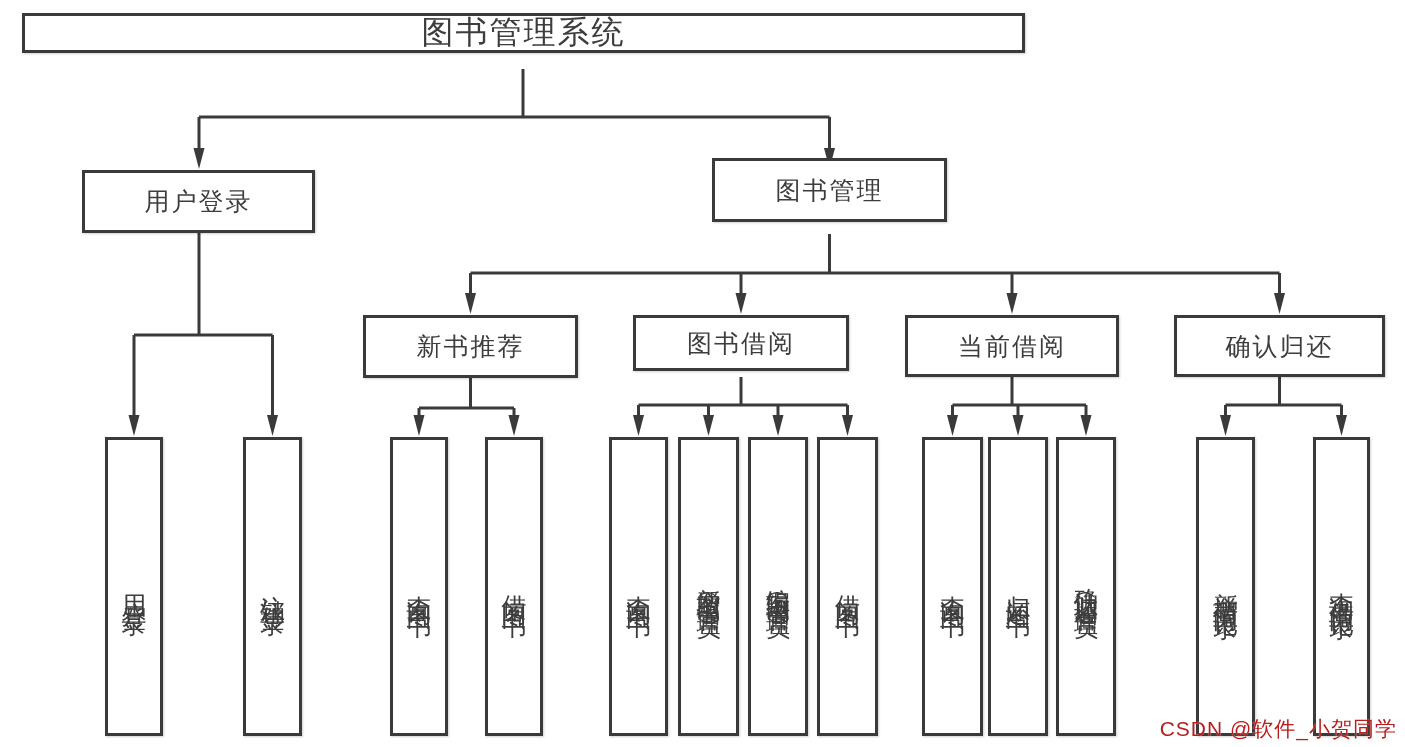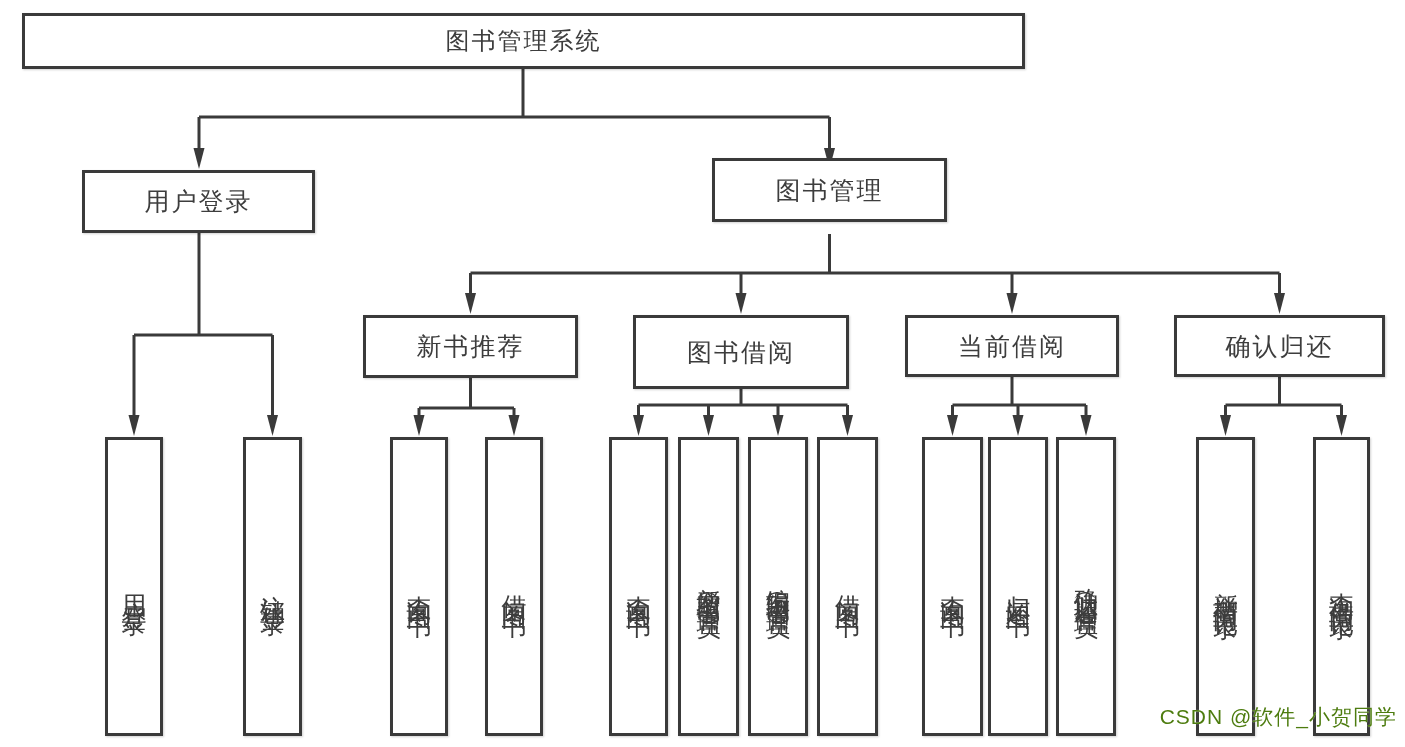--- a/index.html
+++ b/index.html
@@ -36,48 +36,48 @@
     writing-mode: vertical-rl;
     text-orientation: mixed;
     letter-spacing: 6px;
     font-size: 25px;
     top: 437px;
     height: 299px;
     white-space: normal;
     line-height: 1;
   }
   
-  #n-root          { left: 22px;   top: 13px;  width: 1003px; height: 56px; font-size: 24px; }
+  #n-root          { left: 22px;   top: 13px;  width: 1003px; height: 40px; font-size: 32px; }
   #n-user-login    { left: 82px;   top: 170px; width: 233px;  height: 63px; }
   #n-book-mgmt     { left: 712px;  top: 158px; width: 235px;  height: 64px; }
   #n-new-book      { left: 363px;  top: 315px; width: 215px;  height: 63px; }
-  #n-book-borrow   { left: 633px;  top: 315px; width: 216px;  height: 74px; }
+  #n-book-borrow   { left: 633px;  top: 315px; width: 216px;  height: 56px; }
   #n-current-borrow{ left: 905px;  top: 315px; width: 214px;  height: 62px; }
   #n-borrow-record { left: 1174px; top: 315px; width: 211px;  height: 62px; }
   
   #l-user-login  { left: 105px;  width: 58px; }
   #l-logout      { left: 243px;  width: 59px; }
   #l-nb-query    { left: 390px;  width: 58px; }
   #l-nb-borrow   { left: 485px;  width: 58px; }
   #l-bb-query    { left: 609px;  width: 59px; }
   #l-bb-add      { left: 678px;  width: 61px; letter-spacing: 4px; font-size: 24px; }
   #l-bb-edit     { left: 748px;  width: 60px; letter-spacing: 4px; font-size: 24px; }
   #l-bb-borrow   { left: 817px;  width: 61px; }
   #l-cb-query    { left: 922px;  width: 61px; }
   #l-cb-return   { left: 988px;  width: 60px; }
   #l-cb-confirm  { left: 1056px; width: 60px; letter-spacing: 4px; font-size: 24px; }
   #l-br-add      { left: 1196px; width: 59px; letter-spacing: 5px; }
   #l-br-query    { left: 1313px; width: 57px; letter-spacing: 5px; }
   #watermark {
     position: absolute;
     right: 8px;
-    bottom: 16px;
+    bottom: 4px;
     z-index: 3;
     font-size: 21px;
-    color: #4d7c0f;
+    color: #b91c1c;
     letter-spacing: 1px;
     text-shadow: 0 0 1px rgba(255,255,255,0.8);
   }
 </style>
 </head>
 <body>
 
 <div id="canvas">
 
   <svg id="connectors" viewBox="0 0 1405 747" xmlns="http://www.w3.org/2000/svg">

